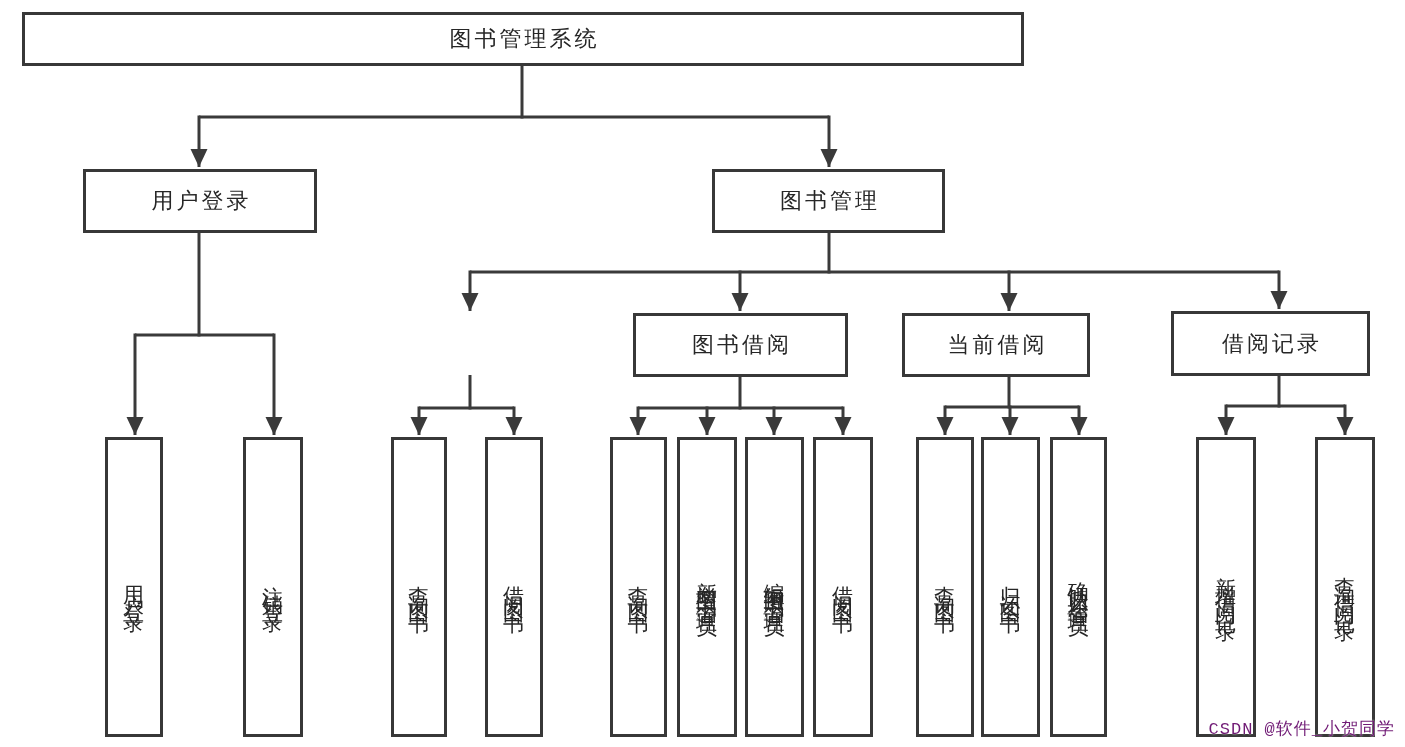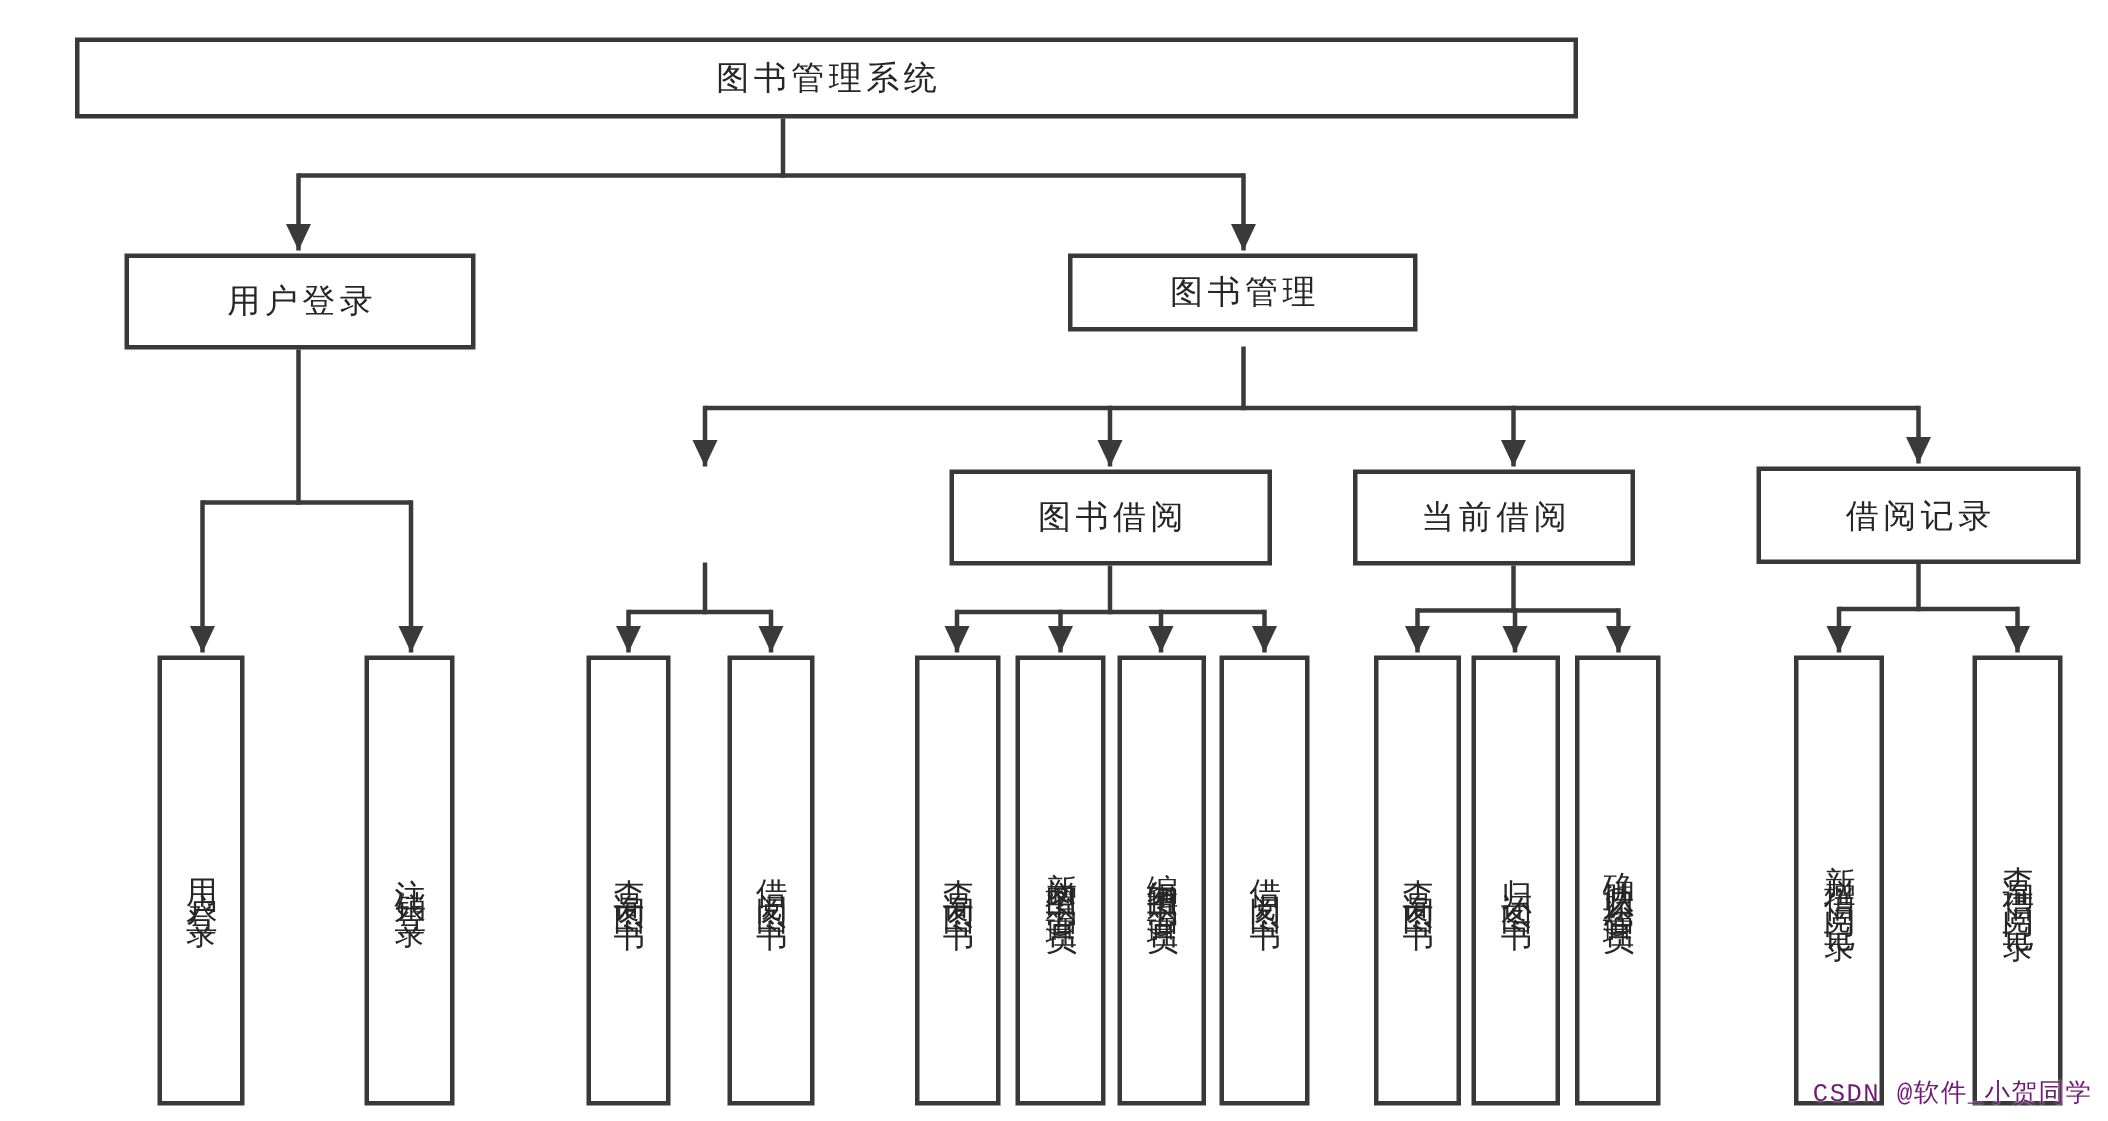--- a/index.html
+++ b/index.html
@@ -36,27 +36,27 @@
   .v-node span {
     writing-mode: vertical-rl;
     text-orientation: mixed;
     font-size: 21px;
     letter-spacing: 9px;
     line-height: 1.1;
     white-space: nowrap;
   }
   .v-node.long span { letter-spacing: 5px; }
   
-  .n-root    { left: 22px;   top: 25px;  width: 1002px; height: 54px; margin-left: 28px; }
+  .n-root    { left: 22px;   top: 12px;  width: 1002px; height: 54px; }
   .n-login   { left: 83px;   top: 169px; width: 234px;  height: 64px; }
-  .n-mgmt    { left: 712px;  top: 169px; width: 233px;  height: 52px; }
+  .n-mgmt    { left: 712px;  top: 169px; width: 233px;  height: 64px; }
   .n-newrec  { left: 363px;  top: 313px; width: 216px;  height: 64px; }
   .n-borrow  { left: 633px;  top: 313px; width: 215px;  height: 64px; text-align: center; }
   .n-current { left: 902px;  top: 313px; width: 188px;  height: 64px; }
-  .n-records { left: 1171px; top: 311px; width: 216px;  height: 65px; }
+  .n-records { left: 1171px; top: 311px; width: 199px;  height: 65px; }
   .l1  { left: 105px;  top: 437px; width: 58px; height: 300px; }
   .l2  { left: 243px;  top: 437px; width: 60px; height: 300px; }
   .l3  { left: 391px;  top: 437px; width: 56px; height: 300px; }
   .l4  { left: 485px;  top: 437px; width: 58px; height: 300px; }
   .l5  { left: 610px;  top: 437px; width: 57px; height: 300px; }
   .l6  { left: 677px;  top: 437px; width: 60px; height: 300px; }
   .l7  { left: 745px;  top: 437px; width: 59px; height: 300px; }
   .l8  { left: 813px;  top: 437px; width: 60px; height: 300px; }
   .l9  { left: 916px;  top: 437px; width: 58px; height: 300px; }
   .l10 { left: 981px;  top: 437px; width: 59px; height: 300px; }

